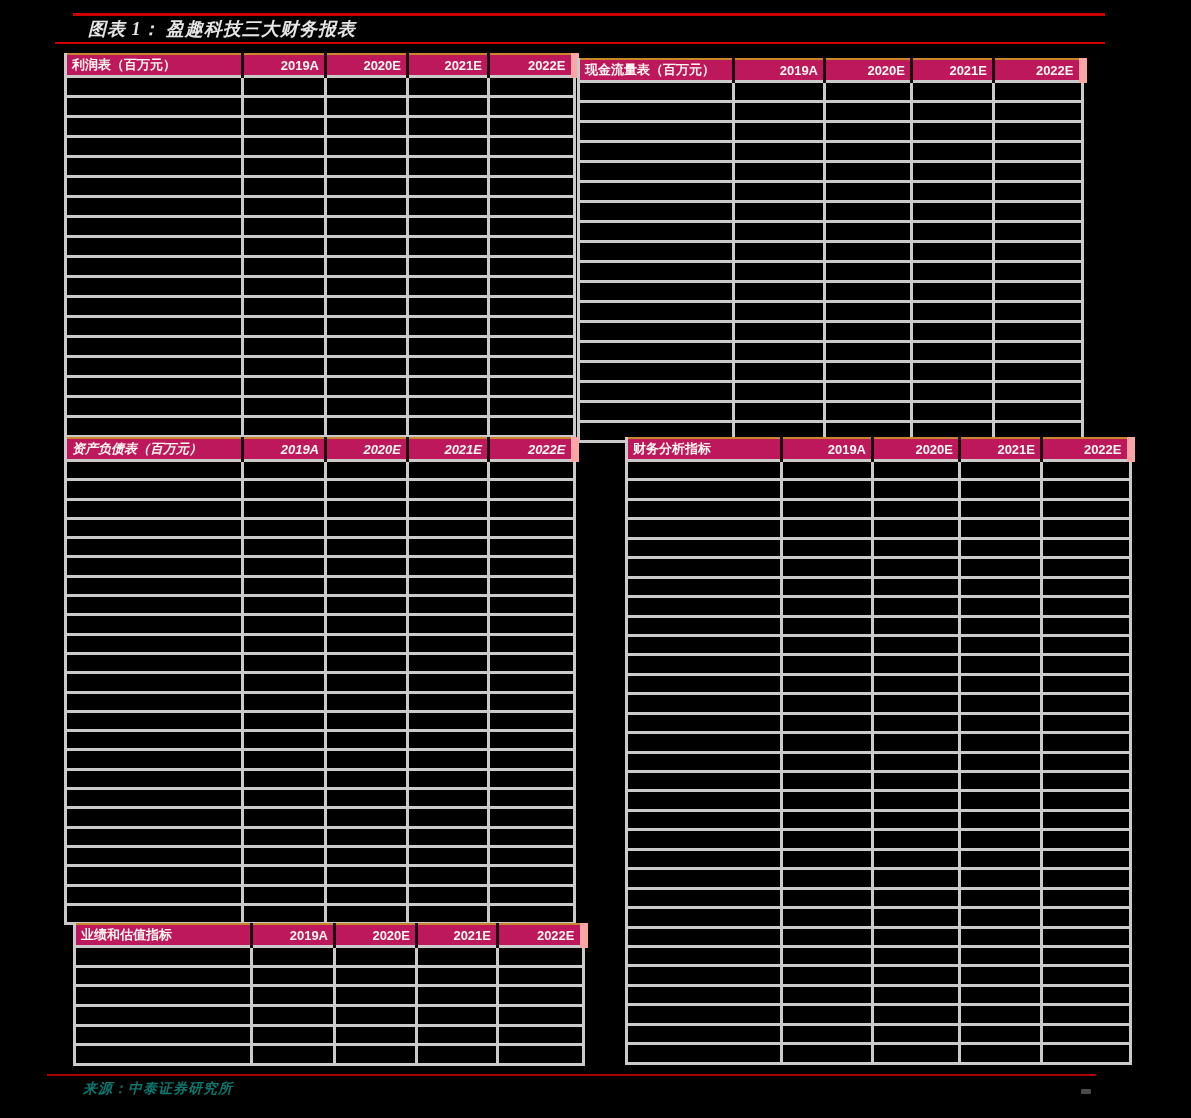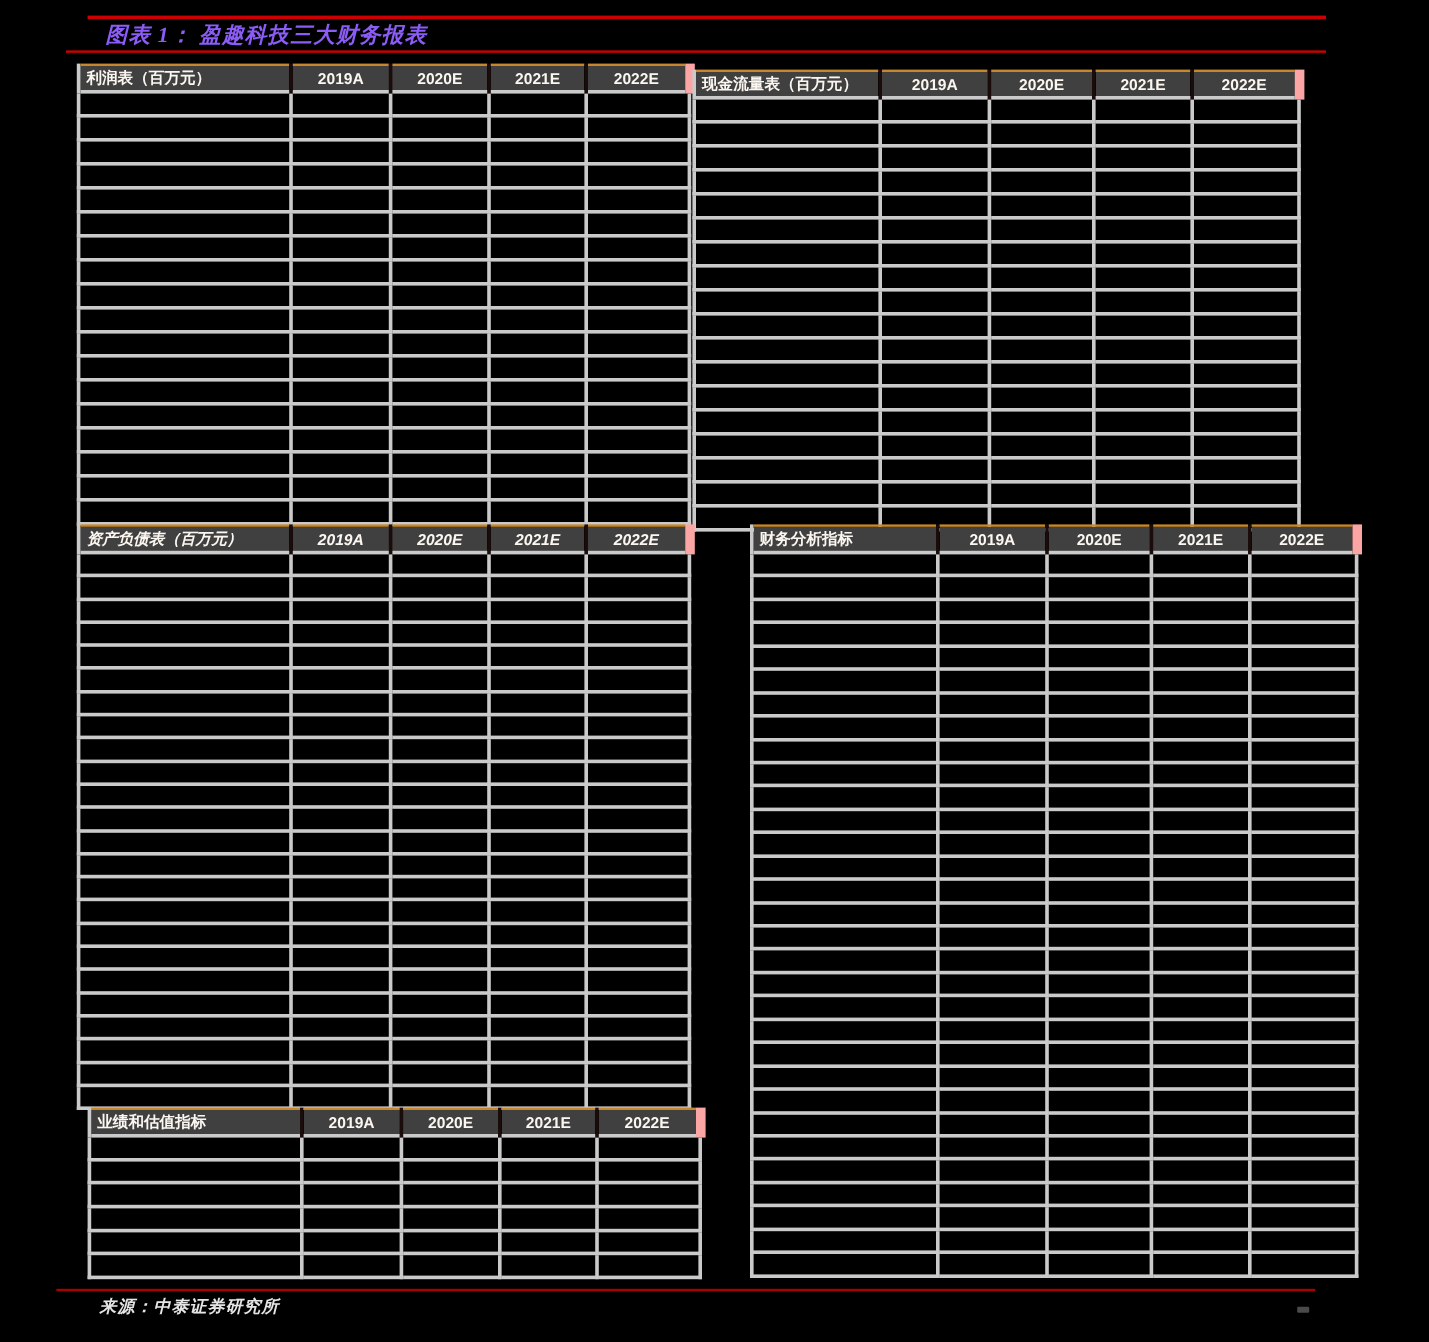--- a/index.html
+++ b/index.html
@@ -5,49 +5,49 @@
   html,body{margin:0;padding:0;}
   body{
     width:1191px;height:1118px;position:relative;background:#000;
     font-family:"Liberation Sans",sans-serif;overflow:hidden;
   }
   .rule{position:absolute;background:#cc0000;}
   #title-rule-top{left:73px;top:13px;width:1032px;height:3px;}
   #title-rule-bottom{left:55px;top:42px;width:1050px;height:2px;}
   #report-title{
     position:absolute;left:88px;top:17px;width:900px;
-    color:#8b5cf6;font-family:"Liberation Serif",serif;
+    color:#e5e5e5;font-family:"Liberation Serif",serif;
     font-weight:bold;font-style:italic;font-size:18px;letter-spacing:1px;
     white-space:nowrap;
   }
   .sec{position:absolute;border-collapse:collapse;table-layout:fixed;
     border-top:2px solid #c8872b;}
   .sec th{
-    background:#404040;color:#fbf6f0;font-size:13px;font-weight:bold;
+    background:#be185d;color:#fbf6f0;font-size:13px;font-weight:bold;
     height:17px;padding:1px 5px;border-left:3px solid #1a0c0a;
     white-space:nowrap;overflow:hidden;
   }
   .sec th.lbl{text-align:left;border-left:3px solid #cacaca;}
-  .sec th.yr{}
+  .sec th.yr{text-align:right;}
   .sec th:last-child{border-right:8px solid #fca5a5;}
   .sec td{background:#000;border:3px solid #cacaca;padding:0;}
   .sec.bottom-accent{border-bottom:3px solid #c8872b;}
   #tbl-income{left:64px;top:53px;width:509px;}
   #tbl-cashflow{left:577px;top:58px;width:504px;}
   #tbl-balance{left:64px;top:437px;width:509px;font-style:italic;}
   #tbl-ratios{left:577px;top:437px;width:504px;margin-left:48px;}
   #tbl-valuation{left:73px;top:923px;width:509px;}
   #tbl-income td{height:17px;}
   #tbl-cashflow td{height:17px;}
   #tbl-balance td{height:16.3px;}
   #tbl-ratios td{height:16.45px;}
   #tbl-valuation td{height:16.7px;}
   #footer-rule{left:47px;top:1074px;width:1049px;height:2px;background:#aa0000;}
   #source-note{
-    position:absolute;left:83px;top:1080px;color:#e5e5e5;
+    position:absolute;left:83px;top:1080px;color:#0f766e;
     font-family:"Liberation Serif",serif;font-weight:bold;font-style:italic;
     font-size:14px;letter-spacing:1px;white-space:nowrap;
   }
   #page-corner-mark{
     position:absolute;left:1081px;top:1089px;width:10px;height:5px;
     background:#4a4a4a;border-radius:1px;
   }
 </style>
 </head>
 <body>

